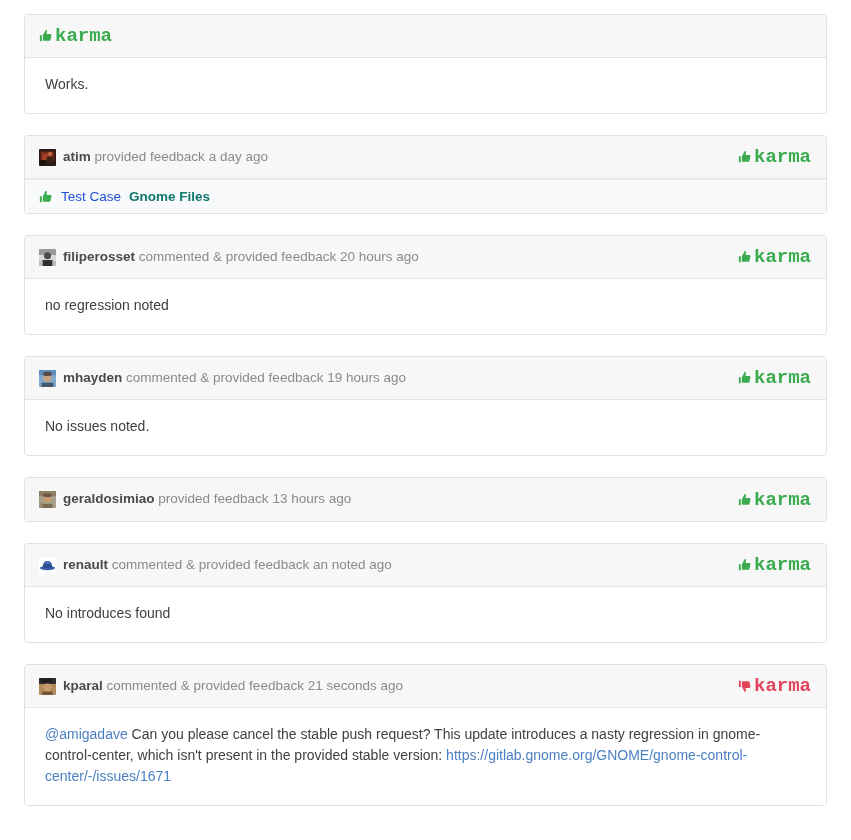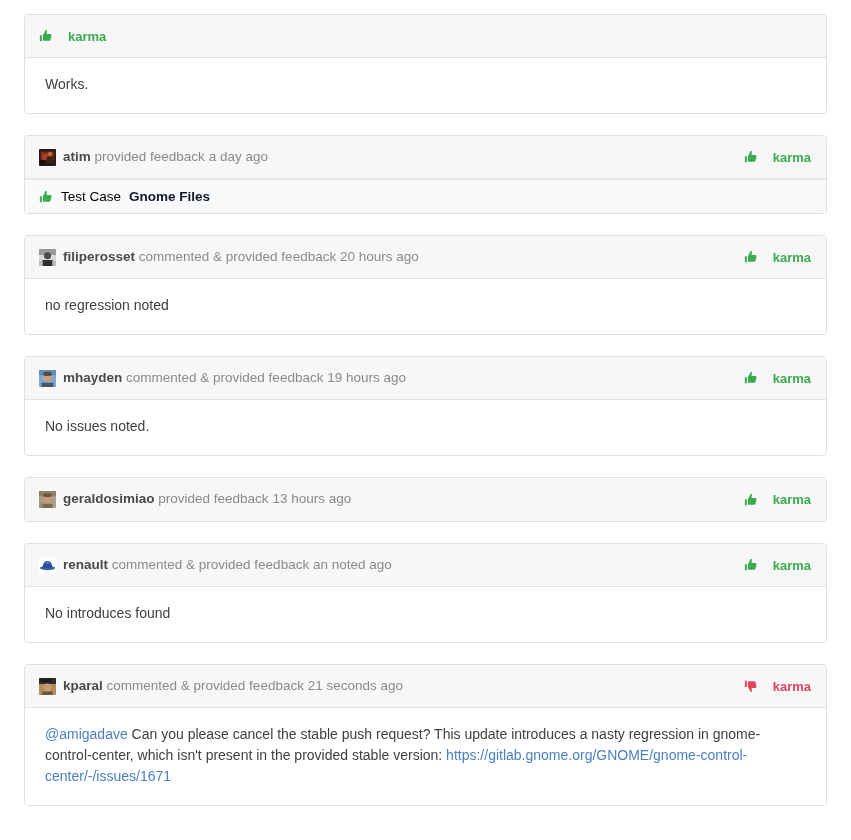--- a/index.html
+++ b/index.html
@@ -68,25 +68,26 @@
     line-height: 1.2;
   }
   .meta-line .username {
     color: #4a4a4a;
     font-weight: bold;
   }
 
   .karma-badge {
     display: flex;
     align-items: center;
-    gap: 15px;
+    gap: 2px;
     font-weight: bold;
-    font-size: 13px;
+    font-size: 19px;
     white-space: nowrap;
     padding-right: 2px;
+    font-family: Liberation Mono, monospace;
   }
   .karma-badge.positive { color: #3aab4e; }
   .karma-badge.negative { color: #e2445c; }
   .karma-badge svg { display: block; }
 
   .card-body {
     padding: 16px 20px 18px 20px;
     background: #ffffff;
     font-size: 14px;
     line-height: 1.5;
@@ -99,23 +100,23 @@
 
   .testcase-row {
     background: #f8f9fa;
     padding: 9px 14px;
     display: flex;
     align-items: center;
     gap: 8px;
     font-size: 13.5px;
     border-top: 1px solid #ececec;
   }
-  .testcase-row .tc-label { color: #000000; }
+  .testcase-row .tc-label { color: #1d4ed8; }
   .testcase-row .tc-link {
-    color: #0f172a;
+    color: #0f766e;
     font-weight: bold;
     text-decoration: none;
   }
   .tc-icon { display: flex; align-items: center; }
 </style>
 </head>
 <body>
 
 <div class="feed">
     <div class="comment-card">

